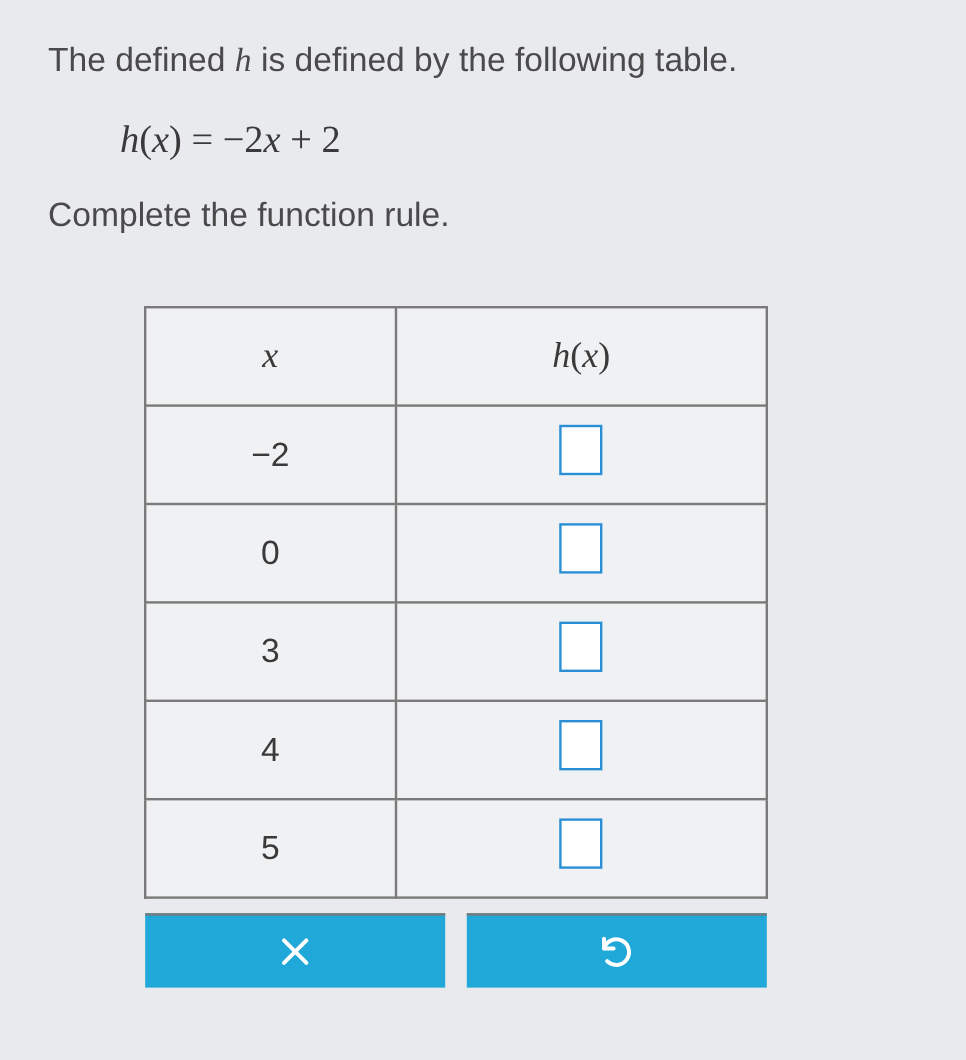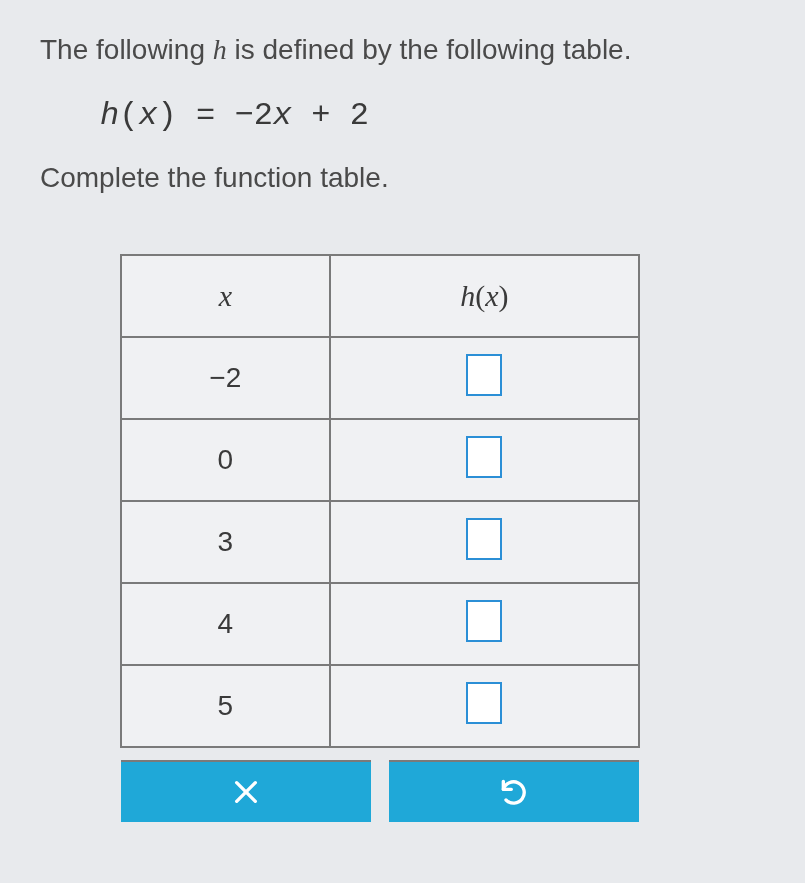--- a/index.html
+++ b/index.html
@@ -20,21 +20,21 @@
       color: #4a4a4a;
       margin-bottom: 28px;
       line-height: 1.4;
     }
     .intro-text .italic {
       font-style: italic;
       font-family: 'Times New Roman', serif;
     }
     .equation {
       font-size: 32px;
-      font-family: Liberation Mono, monospace;
+      font-family: Liberation Serif, serif;
       margin-left: 60px;
       margin-bottom: 28px;
       font-style: italic;
     }
     .equation .paren {
       font-style: normal;
     }
     .equation .num {
       font-style: normal;
     }
@@ -104,28 +104,28 @@
     }
     .btn svg {
       width: 32px;
       height: 32px;
     }
   </style>
 </head>
 <body>
 
 <div class="intro-text">
-  <span>The following </span><span class="italic">h</span><span> is defined by the following table.</span>
+  <span>The defined </span><span class="italic">h</span><span> is defined by the following table.</span>
 </div>
 
 <div class="equation">
   <span>h</span><span class="paren">(</span><span>x</span><span class="paren">)</span><span class="num"> = −2</span><span>x</span><span class="num"> + 2</span>
 </div>
 
-<div class="sub-text">Complete the function table.</div>
+<div class="sub-text">Complete the function rule.</div>
 
 <div class="table-wrap">
   <table>
     <thead>
       <tr>
         <th><span>x</span></th>
         <th><span>h</span><span class="paren">(</span><span>x</span><span class="paren">)</span></th>
       </tr>
     </thead>
     <tbody>

